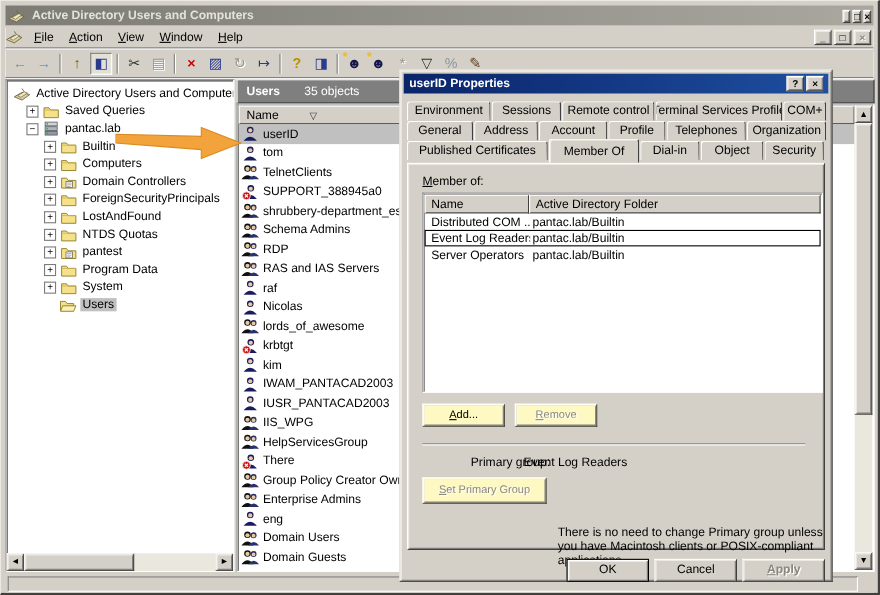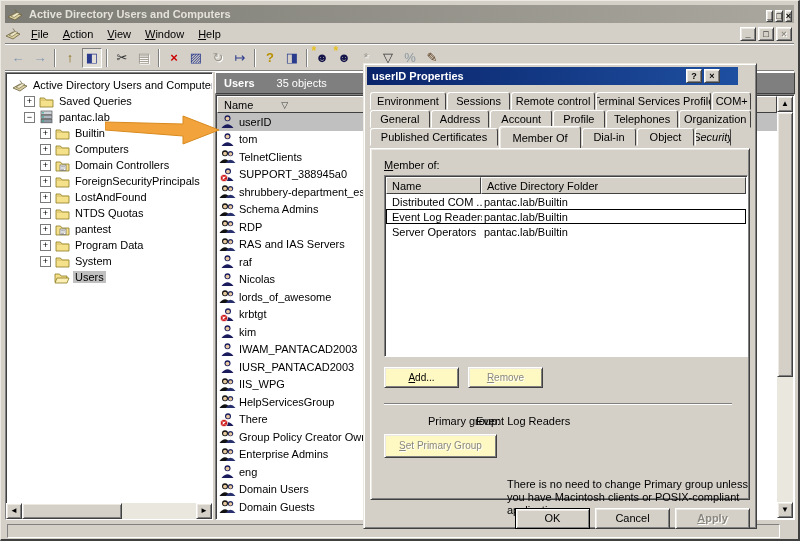--- a/index.html
+++ b/index.html
@@ -53,22 +53,22 @@
   #vthumb{height:265px;}
   #vspacer{flex:1;}
   
   #statusbar{position:absolute;left:4px;top:521px;right:4px;height:17px;background:#D4D0C8;}
   #statusbar .inner{position:absolute;left:2px;top:2px;right:14px;bottom:1px;border:1px solid;border-color:#808080 #fff #fff #808080;}
   
   #arrow{position:absolute;left:104px;top:110px;z-index:50;}
   
   #dlg{position:absolute;left:362px;top:62px;width:394px;height:466px;background:#D4D0C8;z-index:100;
        border:1px solid;border-color:#ECE9E2 #404040 #404040 #ECE9E2;box-shadow:inset 1px 1px 0 #fff, inset -1px -1px 0 #808080;}
-  #dlgtitle{position:absolute;left:3px;top:3px;right:18px;height:18px;display:flex;align-items:center;
-            background:linear-gradient(90deg,#0A246A,#1E4FA0);color:#fff;font-weight:bold;font-size:11px;padding:0 18px 0 5px;}
+  #dlgtitle{position:absolute;left:3px;top:3px;right:3px;height:18px;display:flex;align-items:center;
+            background:linear-gradient(90deg,#0A246A,#1E4FA0);color:#fff;font-weight:bold;font-size:11px;padding:0 4px 0 5px;}
   #dlgtitle .t{flex:1;}
   .tabrow{position:absolute;left:6px;right:4px;height:18px;display:flex;}
   .tab{height:18px;margin-right:1px;background:#D4D0C8;border:1px solid;border-color:#fff #404040 #D4D0C8 #fff;border-radius:3px 3px 0 0;
        font-size:11px;display:flex;align-items:center;justify-content:center;padding:0 4px;white-space:nowrap;overflow:hidden;}
   .tab.active{position:relative;top:-2px;height:22px;z-index:5;border-bottom:none;box-shadow:inset 1px 1px 0 #ECE9E2;font-size:11px;}
   #tabpanel{position:absolute;left:6px;right:6px;top:84px;height:352px;background:#D4D0C8;
             border:1px solid;border-color:#fff #404040 #404040 #fff;box-shadow:inset 1px 1px 0 #ECE9E2, inset -1px -1px 0 #808080;}
   #memberof-label{position:absolute;left:13px;top:10px;font-size:11px;}
   #memberlist{position:absolute;left:13px;top:26px;width:364px;height:182px;background:#fff;
               border:1px solid;border-color:#808080 #fff #fff #808080;box-shadow:inset 1px 1px 0 #404040;overflow:hidden;}
@@ -657,21 +657,21 @@
           <div class="tab" style="width:62px;">Account</div>
           <div class="tab" style="width:52px;">Profile</div>
           <div class="tab" style="width:73px;">Telephones</div>
           <div class="tab" style="width:72px;">Organization</div>
         </div>
         <div class="tabrow" style="top:64px;z-index:3;">
           <div class="tab" style="width:128px;">Published Certificates</div>
           <div class="tab active" style="width:82px;">Member Of</div>
           <div class="tab" style="width:54px;">Dial-in</div>
           <div class="tab" style="width:57px;">Object</div>
-          <div class="tab" style="width:36px;font-style:italic;">Security</div>
+          <div class="tab" style="width:54px;">Security</div>
         </div>
       </div>
     <div id="tabpanel">
       <div id="memberof-label"><u>M</u>ember of:</div>
       <div id="memberlist">
         <div id="mlhdr">
           <div class="mlh c1">Name</div>
           <div class="mlh c2">Active Directory Folder</div>
         </div>
         <div id="mlrows">

